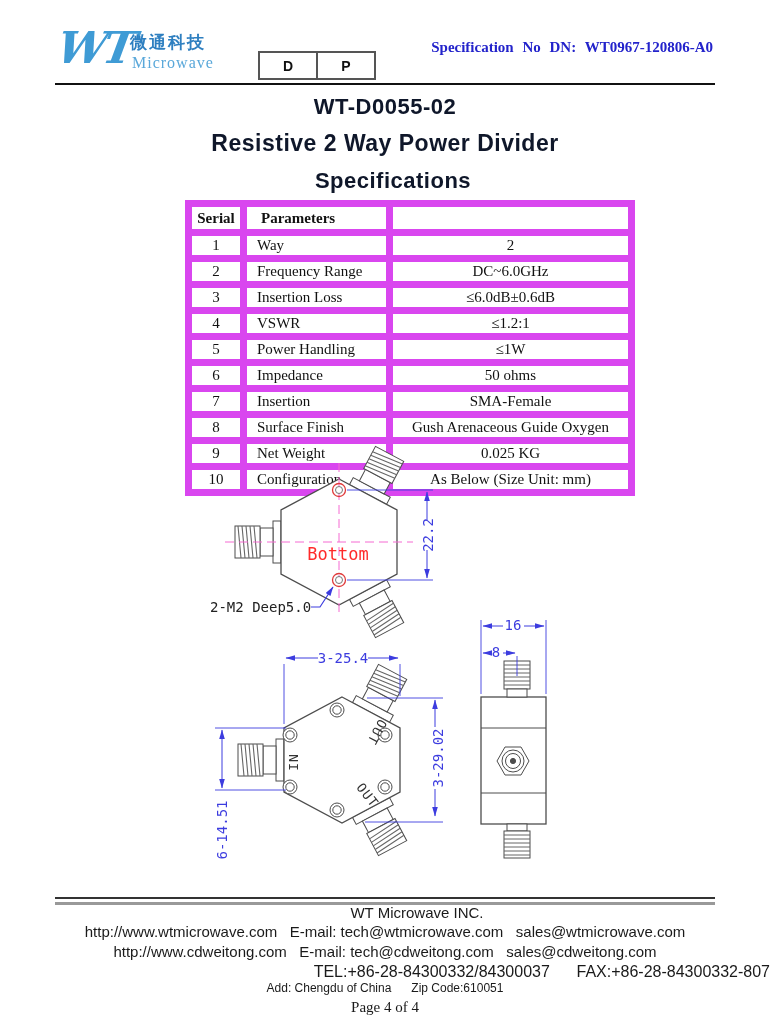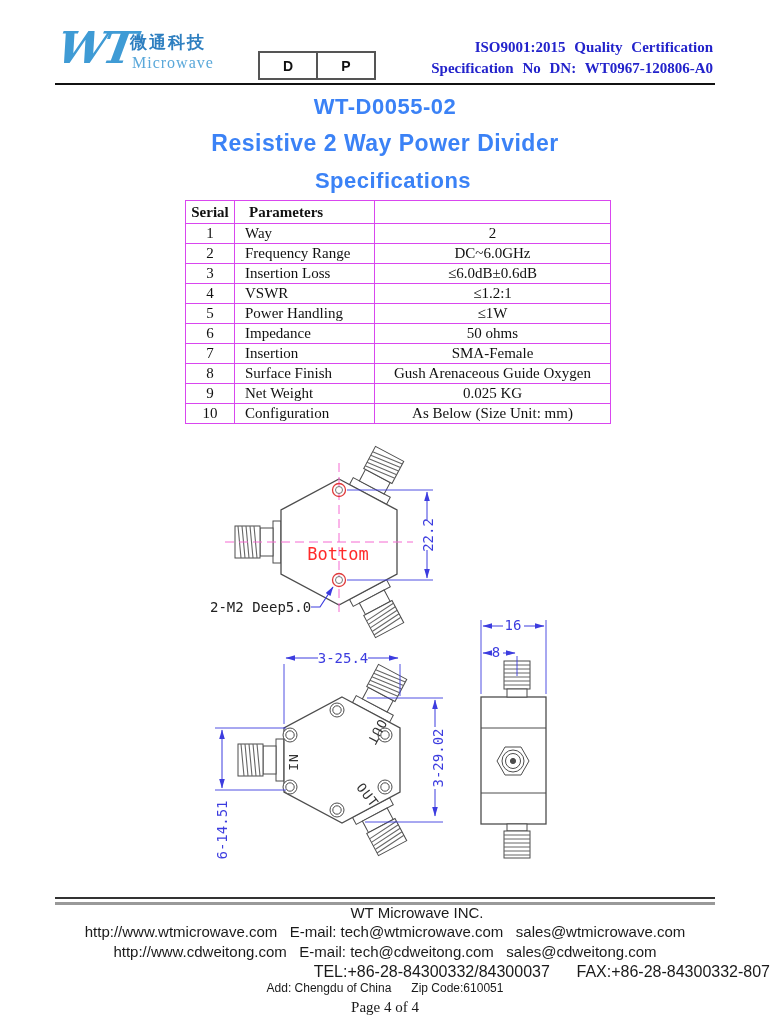--- a/index.html
+++ b/index.html
@@ -14,28 +14,28 @@
   .logo-en{left:132px;top:54px;font-size:16px;color:#5aa8da;letter-spacing:1px;}
   .rev-box{left:258px;top:51px;display:flex;border:2px solid #555;height:25px;}
   .rev-cell{width:56px;display:flex;align-items:center;justify-content:center;
             font-family:"Liberation Sans",sans-serif;font-weight:bold;font-size:14px;color:#111;}
   .rev-cell + .rev-cell{border-left:2px solid #555;}
   .cert{top:37px;right:57px;text-align:right;color:#2323cb;font-weight:bold;
         font-size:15px;line-height:21px;word-spacing:5px;}
   .top-rule{left:55px;top:83px;width:660px;border-top:2px solid #111;}
 
   
-  .title{left:0;width:770px;text-align:center;font-family:"Liberation Sans",sans-serif;font-weight:bold;color:#3b82f6;}
+  .title{left:0;width:770px;text-align:center;font-family:"Liberation Sans",sans-serif;font-weight:bold;color:#0f172a;}
   .title-model{top:94px;font-size:22px;letter-spacing:0.5px;}
   .title-product{top:130px;font-size:23px;letter-spacing:0.5px;}
   .title-section{top:168px;font-size:22px;letter-spacing:0.5px;padding-left:8px;}
 
   
   .spec{left:185px;top:200px;border-collapse:collapse;table-layout:fixed;}
-  .spec td{border:1px solid #d946ef;font-size:15px;height:19px;padding:0 2px;line-height:1.1;}
+  .spec td{border:7px solid #d946ef;font-size:15px;height:19px;padding:0 2px;line-height:1.1;}
   .spec .c-serial{width:44px;text-align:center;}
   .spec .c-param{width:123px;text-align:left;padding-left:10px;}
   .spec .c-value{width:231px;text-align:center;}
   .spec tr.hdr td{height:22px;font-weight:bold;}
   .spec tr.hdr .c-param{padding-left:14px;}
 
   
   .drawings{left:0;top:430px;}
   .dim-text{fill:#3c3cdf;font-family:"DejaVu Sans Mono",monospace;font-size:14px;}
   .cad-note{fill:#222;font-family:"DejaVu Sans Mono",monospace;font-size:14px;}
@@ -62,21 +62,20 @@
   <div class="abs logo-mark">WT</div>
   <div class="abs logo-cn">微通科技</div>
   <div class="abs logo-en">Microwave</div>
 
   <div class="abs rev-box">
     <div class="rev-cell">D</div>
     <div class="rev-cell">P</div>
   </div>
 
   <div class="abs cert">
-    <div>ISO9001:2015 Quality Certification</div>
     <div>Specification No DN: WT0967-120806-A0</div>
   </div>
 
   <div class="abs top-rule"></div>
 
   <div class="abs title title-model">WT-D0055-02</div>
   <div class="abs title title-product">Resistive 2 Way Power Divider</div>
   <div class="abs title title-section">Specifications</div>
 
   <table class="abs spec">

